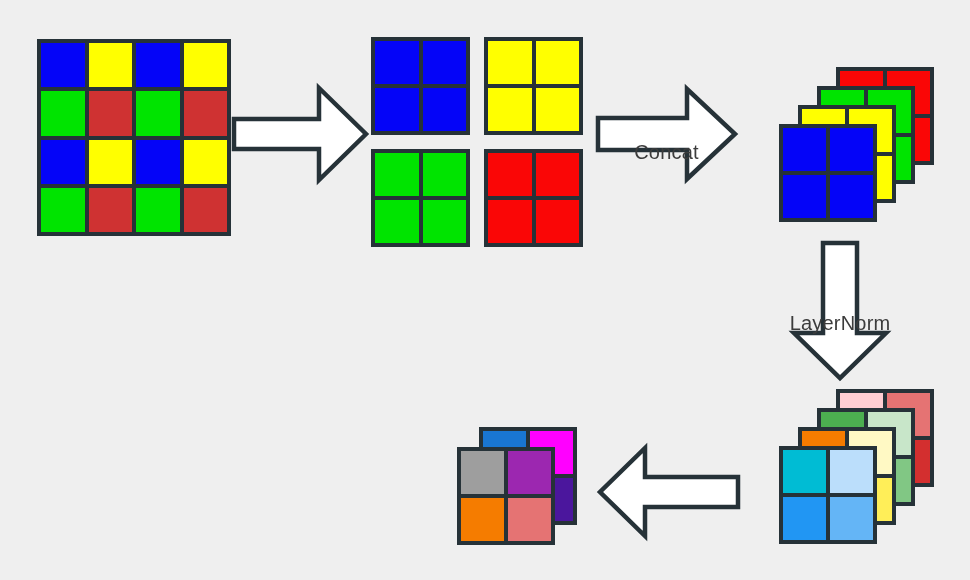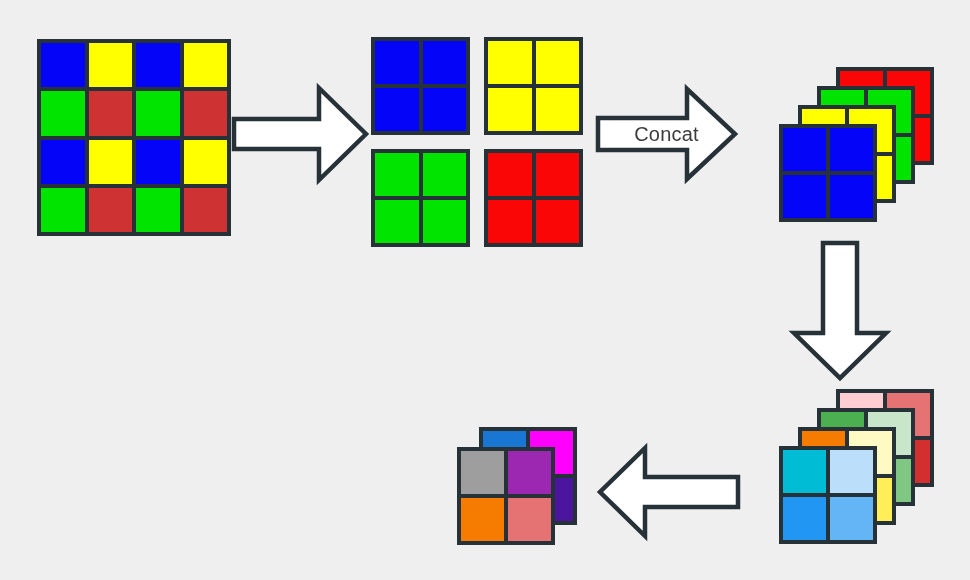--- a/index.html
+++ b/index.html
@@ -20,20 +20,21 @@
   .stack{position:absolute;left:0;top:0;z-index:1;}
   .stack .grid{position:absolute;}
   .arrow-label{
     position:absolute;
     z-index:3;
     text-align:center;
     font-size:20px;
     line-height:24px;
     color:#3c3c3c;
     letter-spacing:0.2px;
+    margin-top:18px;
   }
 </style>
 </head>
 <body>
 
 <div class="canvas">
 
   <div class="grid" style="left: 37px; top: 39px; width: 194px; height: 197px; grid-template-columns: repeat(4, 1fr);">
       <div class="cell" style="background: rgb(4, 4, 248);"></div>
       <div class="cell" style="background: rgb(255, 255, 0);"></div>
@@ -148,14 +149,15 @@
       </div>
       <div class="grid" style="left: 457px; top: 447px; width: 98px; height: 98px; z-index: 2; grid-template-columns: repeat(2, 1fr);">
         <div class="cell" style="background: rgb(158, 158, 158);"></div>
         <div class="cell" style="background: rgb(156, 39, 176);"></div>
         <div class="cell" style="background: rgb(245, 124, 0);"></div>
         <div class="cell" style="background: rgb(229, 115, 115);"></div>
       </div>
     </div>
 
   <div class="arrow-label" style="left:598px;top:122px;width:137px;">Concat</div>
+  <div class="arrow-label" style="left:760px;top:293px;width:160px;">LayerNorm</div>
 
 </div>
 
 </body></html>

